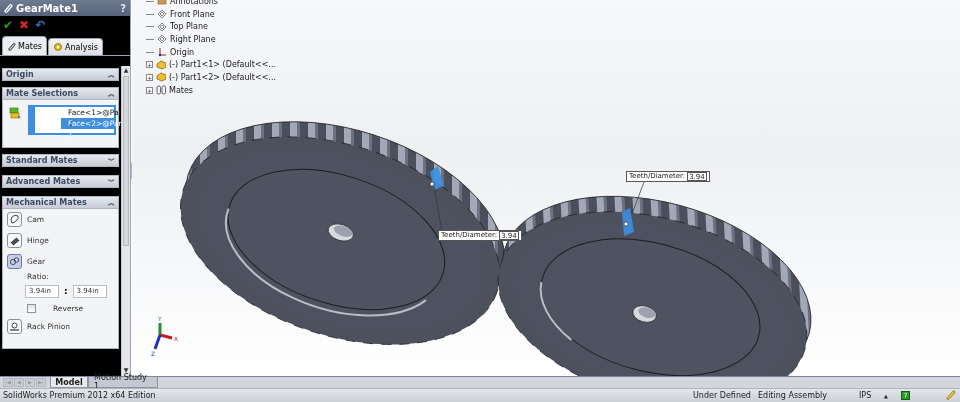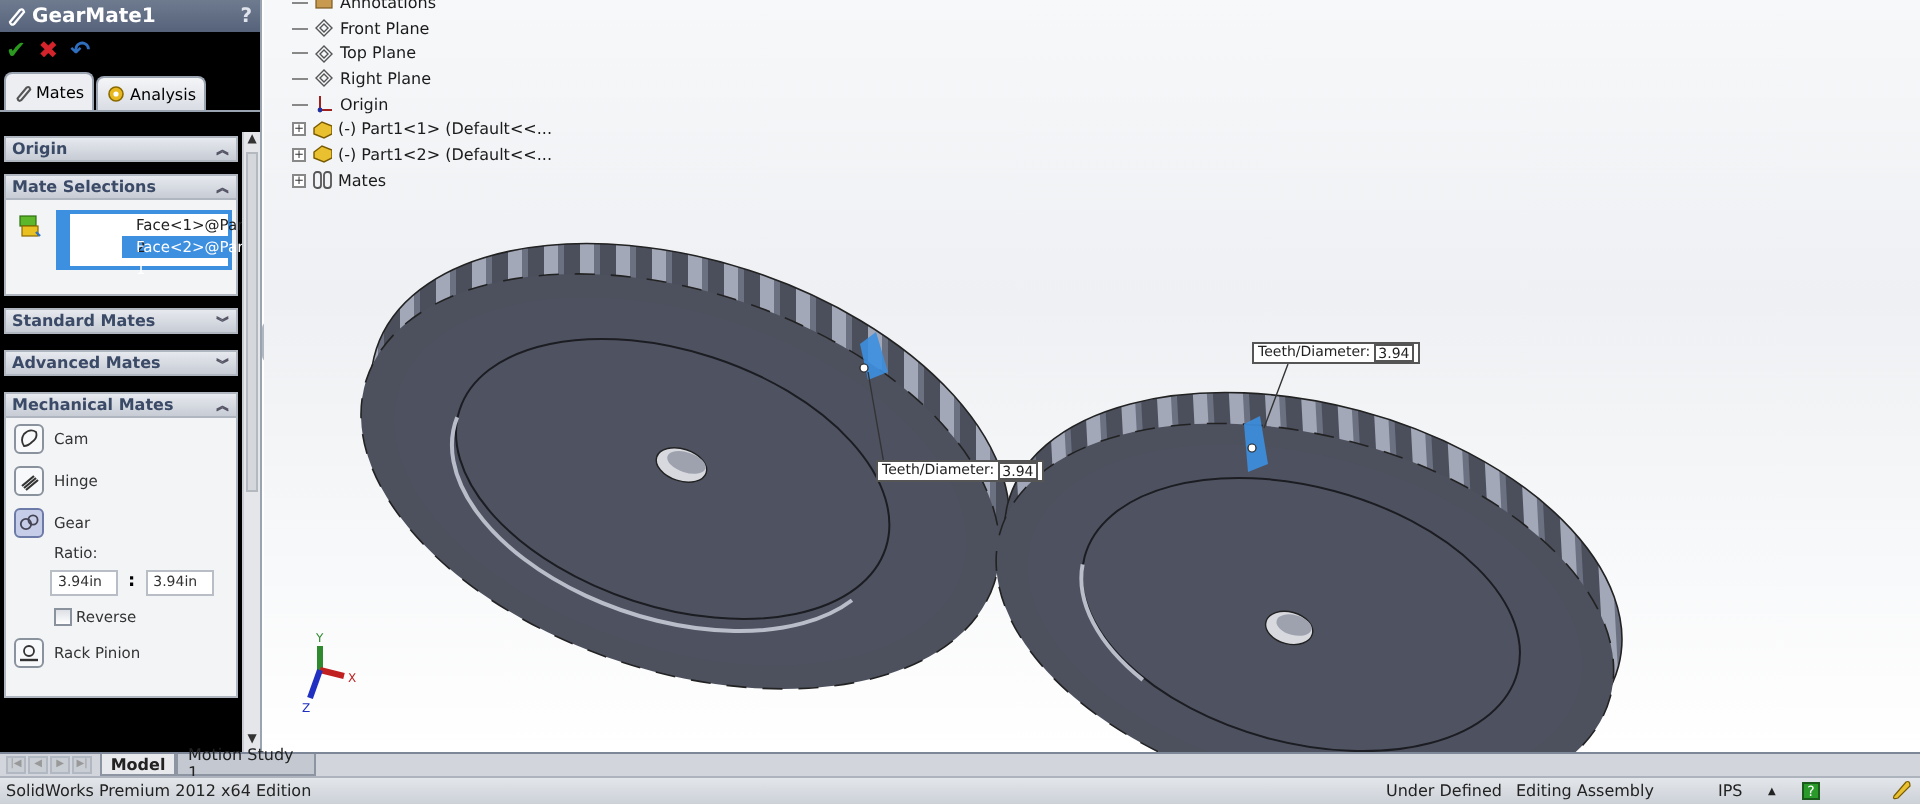--- a/index.html
+++ b/index.html
@@ -34,21 +34,21 @@
   .mate-sel .item { padding-left: 7px; height: 11px; line-height: 11px; font-size: 7.5px; color: #222; }
   .mate-sel .item.sel { background: #3d8fe0; color: #fff; }
   .mech-body { margin: 0 2px; background: #f3f4f6; border: 1px solid #b0b6c0; border-top: none; height: 140px; position: relative; }
   .mech-row { height: 21px; display: flex; align-items: center; padding-left: 4px; gap: 5px; font-size: 7.5px; color: #333; }
   .mech-icon { width: 15px; height: 15px; border: 1px solid #8a929e; border-radius: 3px; background: #f8f9fa; display: flex; align-items: center; justify-content: center; }
   .mech-icon.active { background: #c6cde8; border-color: #6c7aa8; }
   .ratio-label { padding-left: 24px; font-size: 7.5px; color: #333; height: 10px; }
   .ratio-row { display: flex; align-items: center; padding-left: 22px; gap: 5px; height: 18px; }
   .ratio-input { width: 34px; height: 13px; border: 1px solid #b9bec6; background: #fff; font-size: 7px; line-height: 11px; padding-left: 3px; color: #333; font-family: "DejaVu Sans", sans-serif; }
   .ratio-colon { font-weight: bold; font-size: 9px; }
-  .reverse-row { display: flex; align-items: center; padding-left: 24px; gap: 2px; height: 16px; font-size: 7.5px; color: #333; }
+  .reverse-row { display: flex; align-items: center; padding-left: 24px; gap: 17px; height: 16px; font-size: 7.5px; color: #333; }
   .checkbox { width: 9px; height: 9px; border: 1px solid #8a929e; background: linear-gradient(#dde0e5, #fff); }
 
   
   #splitter { position: absolute; left: 131px; top: 161px; width: 7px; height: 20px; background: #eef0f3; border: 1px solid #b0b6c0; border-radius: 3px; font-size: 6px; line-height: 4px; text-align: center; color: #666; padding-top: 3px; }
 
   
   #viewport { position: absolute; left: 132px; top: 0; width: 898px; height: 376px; background: linear-gradient(180deg, #f7f8fa 0%, #eef0f3 40%, #fff 100%); overflow: hidden; }
 
   
   .tree { position: absolute; left: 14px; top: -5px; font-size: 8px; color: #1b1b1b; }

